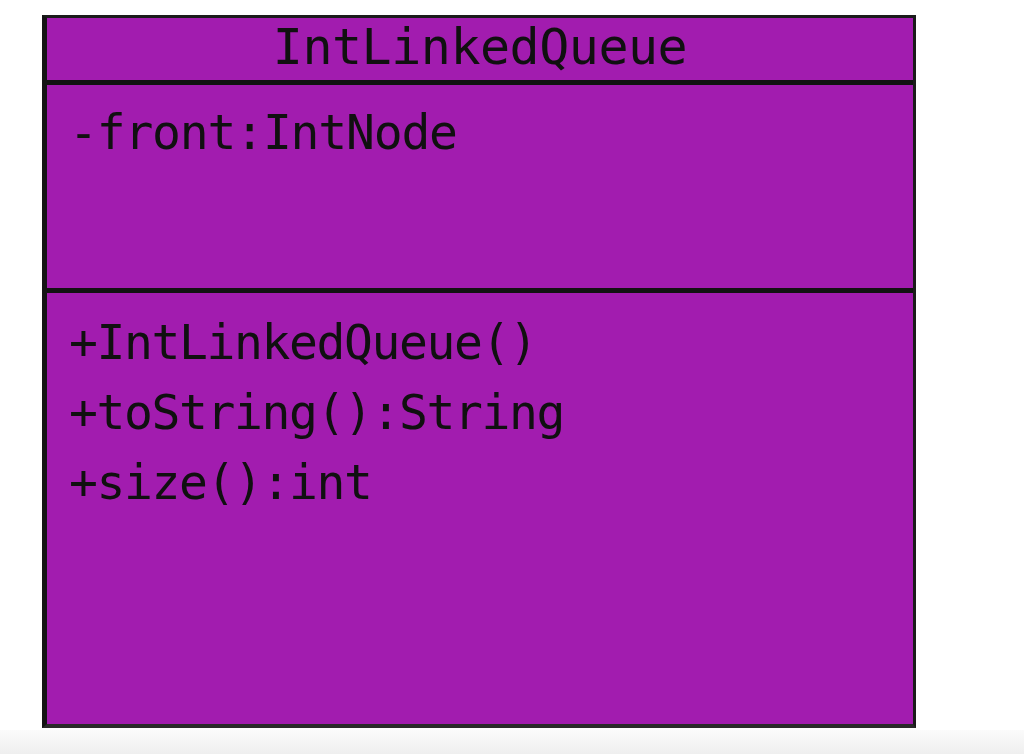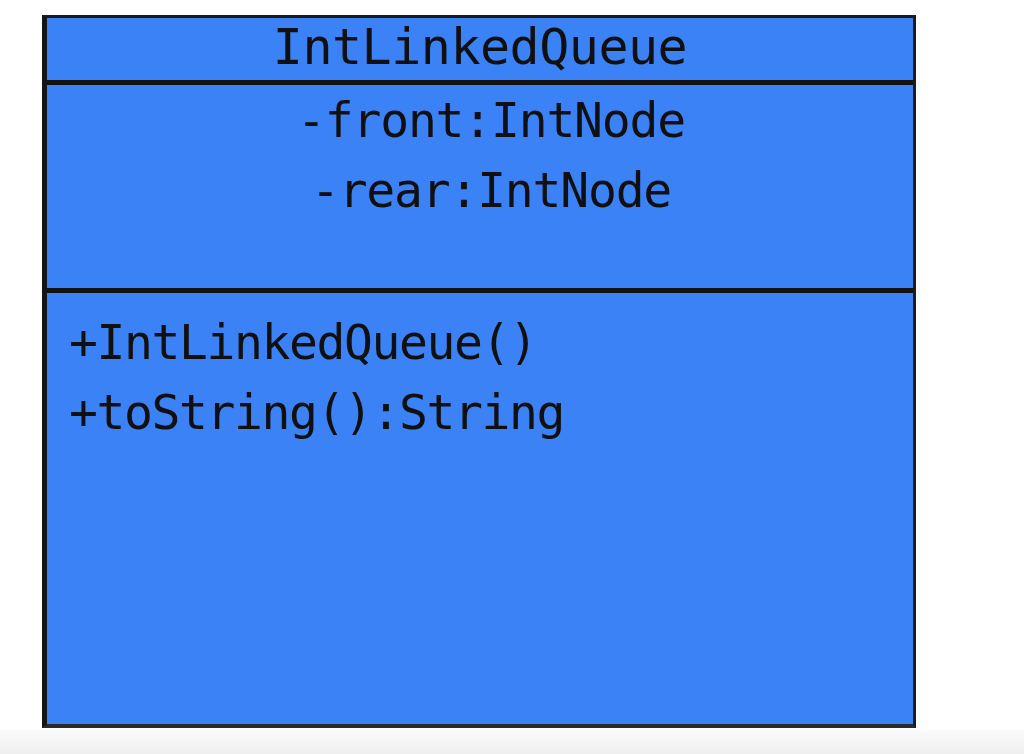--- a/index.html
+++ b/index.html
@@ -27,21 +27,21 @@
   }
 
   
   #uml-class-box {
     position: absolute;
     left: 42px;
     top: 15px;
     width: 874px;
     height: 713px;
     box-sizing: border-box;
-    background: #3b82f6;
+    background: #a21caf;
     border-top: 3px solid #1b1b1b;
     border-right: 3px solid #1b1b1b;
     border-bottom: 4px solid #2a2a2a;
     border-left: 5px solid #141414;
   }
 
   
   #class-name-compartment {
     height: 67px;
     box-sizing: border-box;
@@ -57,22 +57,21 @@
     letter-spacing: -0.5px;
     white-space: nowrap;
     transform: translateY(-2px);
   }
 
   
   #attributes-compartment {
     height: 208px;
     box-sizing: border-box;
     border-bottom: 5px solid #121212;
-    padding: 0 0 0 22px;
-    text-align: center;
+    padding: 12px 0 0 22px;
   }
 
   
   #operations-compartment {
     box-sizing: border-box;
     padding: 14px 0 0 22px;
     border-radius: 13px;
   }
 
   .member-row {
@@ -93,21 +92,21 @@
 <div id="bottom-band"></div>
 
 <div id="uml-class-box">
 
   <div id="class-name-compartment">
     <div id="class-name">IntLinkedQueue</div>
   </div>
 
   <div id="attributes-compartment">
     <div class="member-row attr">-front:IntNode</div>
-    <div class="member-row attr">-rear:IntNode</div>
   </div>
 
   <div id="operations-compartment">
     <div class="member-row op">+IntLinkedQueue()</div>
     <div class="member-row op">+toString():String</div>
+    <div class="member-row op">+size():int</div>
   </div>
 
 </div>
 
 </body></html>

